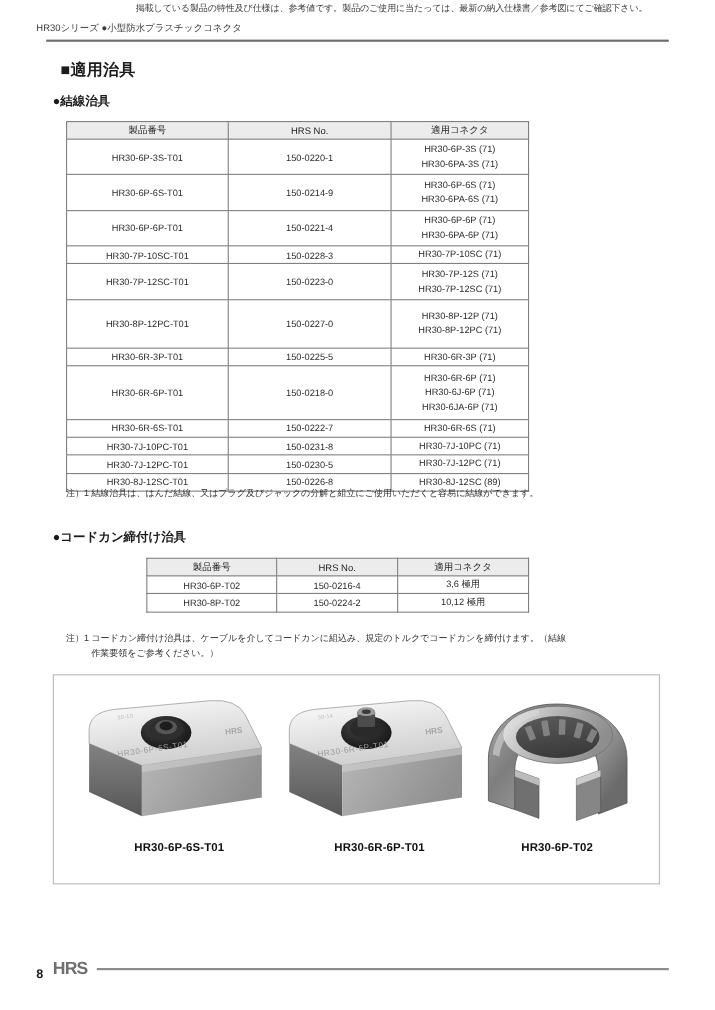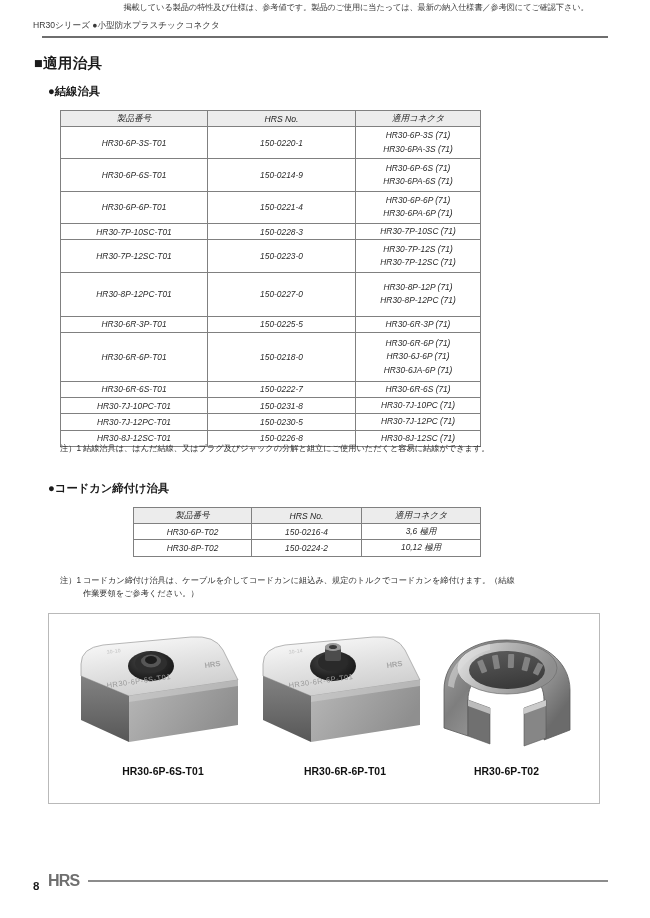--- a/index.html
+++ b/index.html
@@ -51,21 +51,21 @@
     left: 42px;
     top: 36px;
     width: 566px;
     height: 2px;
     background: #6e6e6e;
   }
 
   
   .h-square {
     position: absolute;
-    left: 34px;
+    left: 55px;
     top: 54px;
     font-size: 14.5px;
     font-weight: bold;
     color: #1b1b1b;
     letter-spacing: 0.3px;
     white-space: nowrap;
   }
   .h-circle-1 {
     position: absolute;
     left: 48px;
@@ -85,21 +85,20 @@
     white-space: nowrap;
   }
 
   
   table.spec {
     position: absolute;
     border-collapse: collapse;
     table-layout: fixed;
     font-size: 8.4px;
     color: #2a2a2a;
-    font-style: italic;
   }
   table.spec td, table.spec th {
     border: 1px solid #808080;
     text-align: center;
     vertical-align: middle;
     padding: 0;
     font-weight: normal;
   }
   table.spec thead th {
     background: #ececec;
@@ -333,21 +332,21 @@
           <td class="pn">HR30-7J-12PC-T01</td>
           <td class="hrs">150-0230-5</td>
           <td class="conn">
             <span class="ln">HR30-7J-12PC (71)</span>
           </td>
         </tr>
         <tr style="height: 16.2px;">
           <td class="pn">HR30-8J-12SC-T01</td>
           <td class="hrs">150-0226-8</td>
           <td class="conn">
-            <span class="ln">HR30-8J-12SC (71)</span>
+            <span class="ln">HR30-8J-12SC (89)</span>
           </td>
         </tr>
       </tbody>
   </table>
 
   <div class="note" id="note-tools">
     <div class="note-row">
       <span class="note-label">注）1</span>
       <span class="note-text">結線治具は、はんだ結線、又はプラグ及びジャックの分解と組立にご使用いただくと容易に結線ができます。</span>
     </div>

